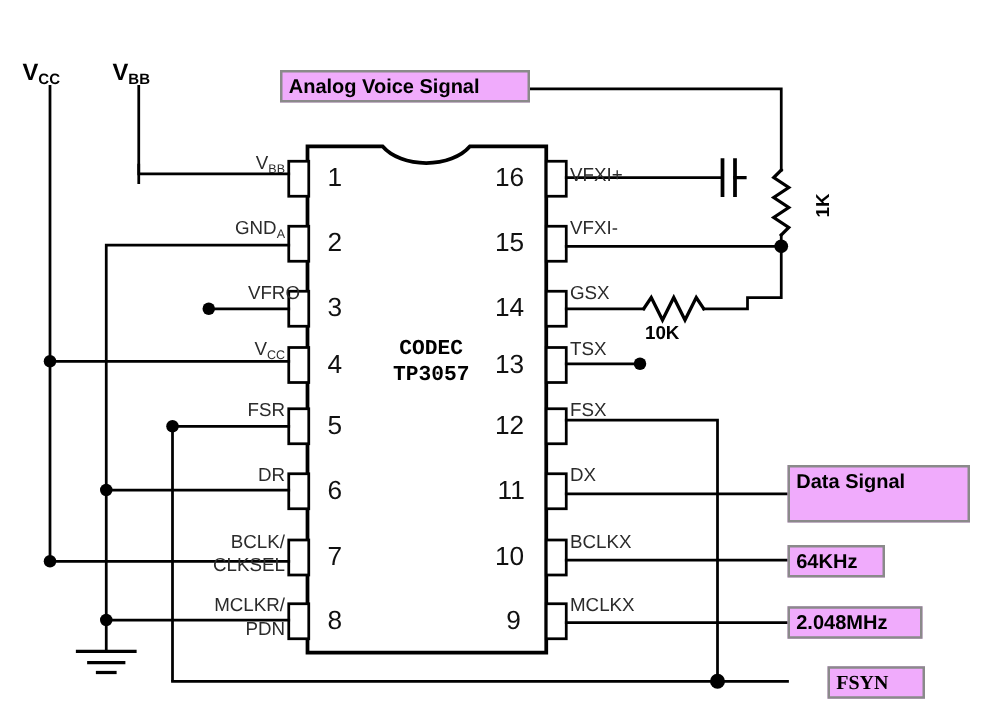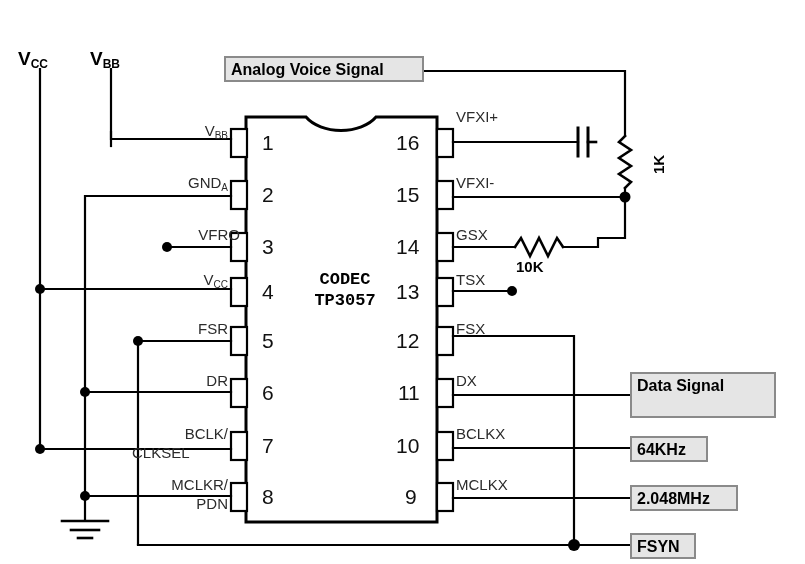--- a/index.html
+++ b/index.html
@@ -15,21 +15,21 @@
   .pin-num{font-family:"Liberation Sans",sans-serif;font-size:21px;color:#111;font-weight:400;}
 
   .rail-name{font-family:"Liberation Sans",sans-serif;font-size:19px;font-weight:bold;color:#000;}
   .rail-name .sub{font-size:12px;vertical-align:-3px;}
 
   .chip-name{font-family:Liberation Mono, monospace;font-size:17px;font-weight:bold;color:#000;text-align:center;line-height:21px;}
 
   .res-val{font-family:"Liberation Sans",sans-serif;font-size:15px;font-weight:bold;color:#000;}
   .res-val.vert{transform:rotate(-90deg);transform-origin:left top;}
 
-  .sig-box{position:absolute;border:2px solid #8a8a8a;background:#e5e5e5;
+  .sig-box{position:absolute;border:2px solid #8a8a8a;background:#f0abfc;
            font-family:"Liberation Sans",sans-serif;font-weight:bold;font-size:16px;color:#000;
            padding:2px 5px;line-height:19px;box-sizing:border-box;}
 </style>
 </head>
 <body>
 
 <div id="diagram">
 
   <svg class="layer" viewBox="0 0 805 564">
     <g stroke="#000" fill="none" stroke-width="2.2" stroke-linecap="square">
@@ -146,25 +146,25 @@
   <div class="lbl pin-num" style="left:396px;top:410px;">10</div>
   <div class="lbl pin-num" style="left:405px;top:461px;">9</div>
 
   <div class="lbl pin-name" style="left:130px;top:98px;width:98px;text-align:right;"><span>V</span><span class="sub">BB</span></div>
   <div class="lbl pin-name" style="left:130px;top:150px;width:98px;text-align:right;"><span>GND</span><span class="sub">A</span></div>
   <div class="lbl pin-name" style="left:142px;top:202px;width:98px;text-align:right;"><span>VFRO</span></div>
   <div class="lbl pin-name" style="left:130px;top:247px;width:98px;text-align:right;"><span>V</span><span class="sub">CC</span></div>
   <div class="lbl pin-name" style="left:130px;top:296px;width:98px;text-align:right;"><span>FSR</span></div>
   <div class="lbl pin-name" style="left:130px;top:348px;width:98px;text-align:right;"><span>DR</span></div>
   <div class="lbl pin-name" style="left:120px;top:401px;width:108px;text-align:right;"><span>BCLK/</span></div>
-  <div class="lbl pin-name" style="left:132px;top:420px;width:108px;"><span>CLKSEL</span></div>
+  <div class="lbl pin-name" style="left:120px;top:420px;width:108px;text-align:right;"><span>CLKSEL</span></div>
   <div class="lbl pin-name" style="left:115px;top:452px;width:113px;text-align:right;"><span>MCLKR/</span></div>
   <div class="lbl pin-name" style="left:115px;top:471px;width:113px;text-align:right;"><span>PDN</span></div>
 
-  <div class="lbl pin-name" style="left:456px;top:84px;">VFXI+</div>
+  <div class="lbl pin-name" style="left:456px;top:108px;">VFXI+</div>
   <div class="lbl pin-name" style="left:456px;top:150px;">VFXI-</div>
   <div class="lbl pin-name" style="left:456px;top:202px;">GSX</div>
   <div class="lbl pin-name" style="left:456px;top:247px;">TSX</div>
   <div class="lbl pin-name" style="left:456px;top:296px;">FSX</div>
   <div class="lbl pin-name" style="left:456px;top:348px;">DX</div>
   <div class="lbl pin-name" style="left:456px;top:401px;">BCLKX</div>
   <div class="lbl pin-name" style="left:456px;top:452px;">MCLKX</div>
 
   <div class="lbl res-val vert" style="left:650px;top:150px;">1K</div>
   <div class="lbl res-val" style="left:516px;top:234px;text-align:right;">10K</div>
@@ -178,17 +178,17 @@
   </div>
 
   <div class="sig-box" style="left:630px;top:412px;width:78px;height:26px;">
     <span>64KHz</span>
   </div>
 
   <div class="sig-box" style="left:630px;top:461px;width:108px;height:26px;">
     <span>2.048MHz</span>
   </div>
 
-  <div class="sig-box" style="left:630px;top:509px;width:66px;height:26px;">
+  <div class="sig-box" style="left:662px;top:509px;width:78px;height:26px;font-family:Liberation Serif, serif;">
     <span>FSYN</span>
   </div>
 
 </div>
 
 </body></html>

